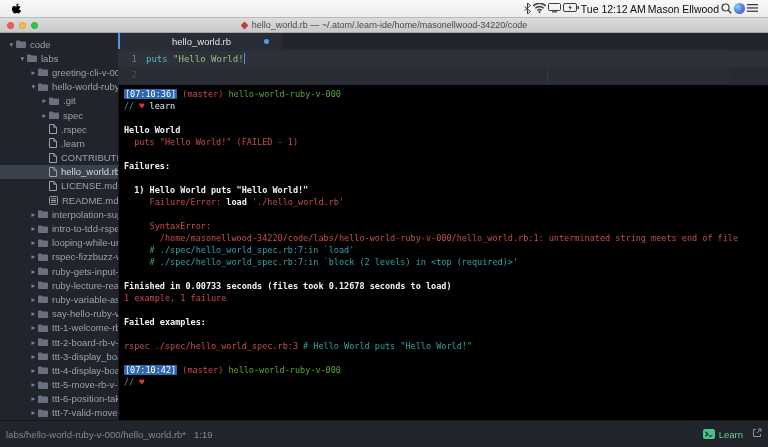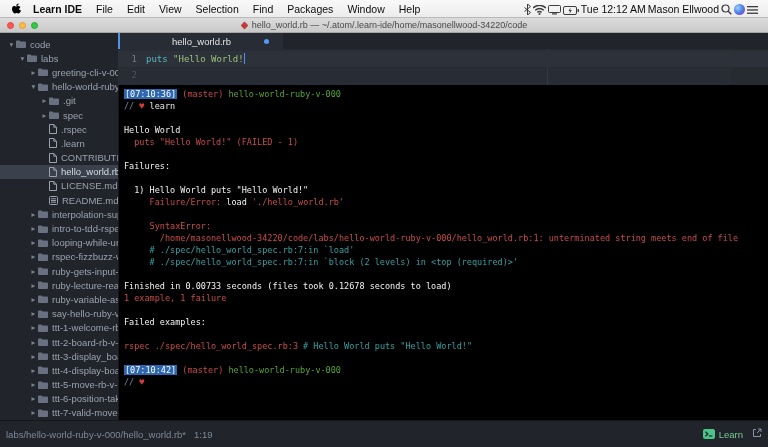--- a/index.html
+++ b/index.html
@@ -7,21 +7,21 @@
     font-family:"Liberation Sans",sans-serif;-webkit-font-smoothing:antialiased}
   .screen{position:relative;width:768px;height:447px;background:#1d2025;overflow:hidden}
 
   
   .menubar{position:absolute;top:0;left:0;right:0;height:18px;
     background:linear-gradient(#f9f9f9,#ececec);border-bottom:1px solid #b9b9b9;
     display:flex;align-items:center;padding:0 10px;font-size:10.5px;color:#0c0c0c}
   .apple{display:flex;align-items:center;margin:0 4px 0 2px}
   .menu-item{padding:0 7px;white-space:nowrap}
   .menu-item.bold{font-weight:bold}
-  .menubar-right{margin-left:auto;display:flex;align-items:flex-end;gap:2px}
+  .menubar-right{margin-left:auto;display:flex;align-items:flex-start;gap:2px}
   .mb-ico{display:flex;align-items:center}
   .mb-text{white-space:nowrap;font-size:10.5px}
   .siri{width:11px;height:11px;border-radius:50%;
     background:radial-gradient(circle at 35% 35%,#9fd4ff 0%,#4d86e8 45%,#7a4fd0 75%,#2a2550 100%)}
 
   
   .titlebar{position:absolute;top:18px;left:0;right:0;height:15px;
     background:linear-gradient(#dcdcdc,#c9c9c9);border-bottom:1px solid #a6a6a6;
     display:flex;align-items:center}
   .lights{position:absolute;left:7px;top:4px;display:flex;gap:5px}
@@ -63,21 +63,21 @@
   .wrap-guide{position:absolute;top:0;bottom:0;left:429px;width:1px;background:#323844}
   .ed-right-strip{position:absolute;top:0;bottom:0;right:0;width:37px;background:#262a31}
 
   
   .terminal{position:absolute;top:85px;left:118px;right:0;bottom:19px;background:#000;
     font-family:"DejaVu Sans Mono",monospace;font-size:8.5px;padding:3px 0 0 5px;overflow:hidden;
     border-left:1px solid #16181c}
   .tline{height:12px;line-height:12px;white-space:pre}
   .sg-plain{color:#d8d8d8}
   .sg-white{color:#e8e8e8}
-  .sg-wb{color:#f4f4f4;font-weight:normal}
+  .sg-wb{color:#f4f4f4;font-weight:bold}
   .sg-red{color:#c94b4b}
   .sg-green{color:#55a635}
   .sg-cyan{color:#33a1a1}
   .sg-ts{color:#fff;background:#2d66b1;padding:0 1px}
   .sg-slate{color:#6f82a0}
   .sg-heart{color:#d63c3c}
 
   
   .statusbar{position:absolute;left:0;right:0;bottom:0;height:27px;background:#21252b;
     border-top:1px solid #15171b;display:flex;align-items:center;padding:0 6px;
@@ -93,31 +93,20 @@
 
 <div class="screen">
 
   <div class="menubar">
     <span class="apple">
       <svg width="10" height="12" viewBox="0 0 10 12">
           <path d="M7.2 6.4c0-1.5 1.2-2.2 1.3-2.3-.7-1-1.8-1.2-2.2-1.2-.9-.1-1.8.6-2.3.6-.5 0-1.2-.6-2-.6C.9 3 0 4 0 5.9c0 1.2.4 2.4 1 3.2.5.8 1 1.4 1.7 1.4.7 0 1-.5 1.9-.5.9 0 1.1.5 1.9.5.8 0 1.3-.7 1.8-1.4.6-.8.8-1.6.8-1.6s-1.9-.8-1.9-1.1z" fill="#000"></path>
           <path d="M6 2.3C6.4 1.8 6.7 1.1 6.6.4 6 .5 5.3.8 4.9 1.3c-.4.4-.7 1.1-.6 1.8.7 0 1.3-.3 1.7-.8z" fill="#000"></path>
         </svg>
     </span>
-    <span style="display:flex">
-        <span class="menu-item bold">Learn IDE</span>
-        <span class="menu-item">File</span>
-        <span class="menu-item">Edit</span>
-        <span class="menu-item">View</span>
-        <span class="menu-item">Selection</span>
-        <span class="menu-item">Find</span>
-        <span class="menu-item">Packages</span>
-        <span class="menu-item">Window</span>
-        <span class="menu-item">Help</span>
-      </span>
     <span class="menubar-right">
       <span class="mb-ico">
         <svg width="7" height="11" viewBox="0 0 7 11">
             <path d="M3.5 0v11M3.5 0l3 2.5-6 5M3.5 11l3-2.5-6-5" stroke="#3c3c3c" stroke-width="1" fill="none"></path>
           </svg>
       </span>
       <span class="mb-ico">
         <svg width="13" height="10" viewBox="0 0 13 10">
             <path d="M0 3 Q6.5 -2.5 13 3" stroke="#3c3c3c" stroke-width="1.4" fill="none"></path>
             <path d="M2.2 5.3 Q6.5 1.6 10.8 5.3" stroke="#3c3c3c" stroke-width="1.4" fill="none"></path>

